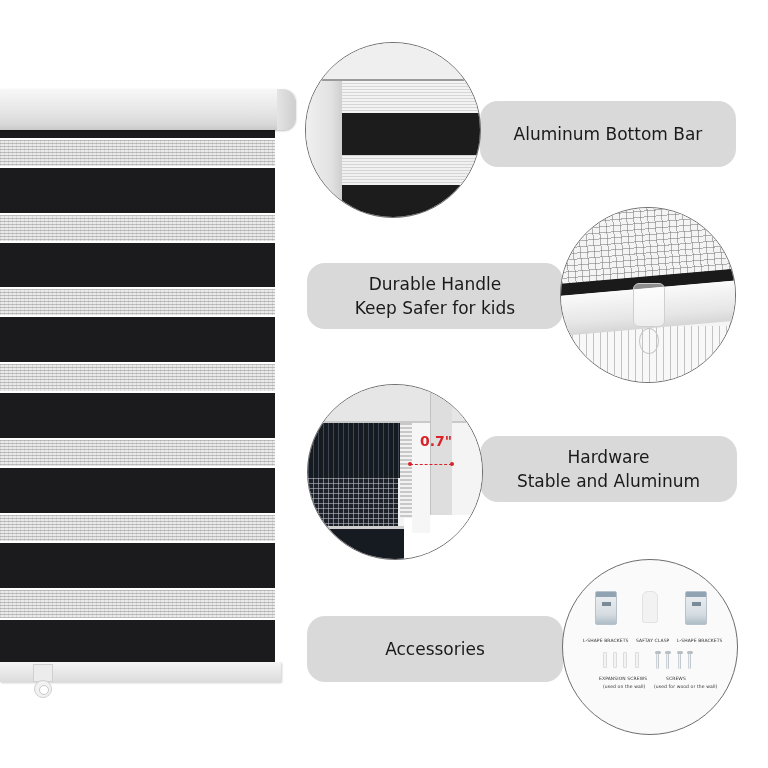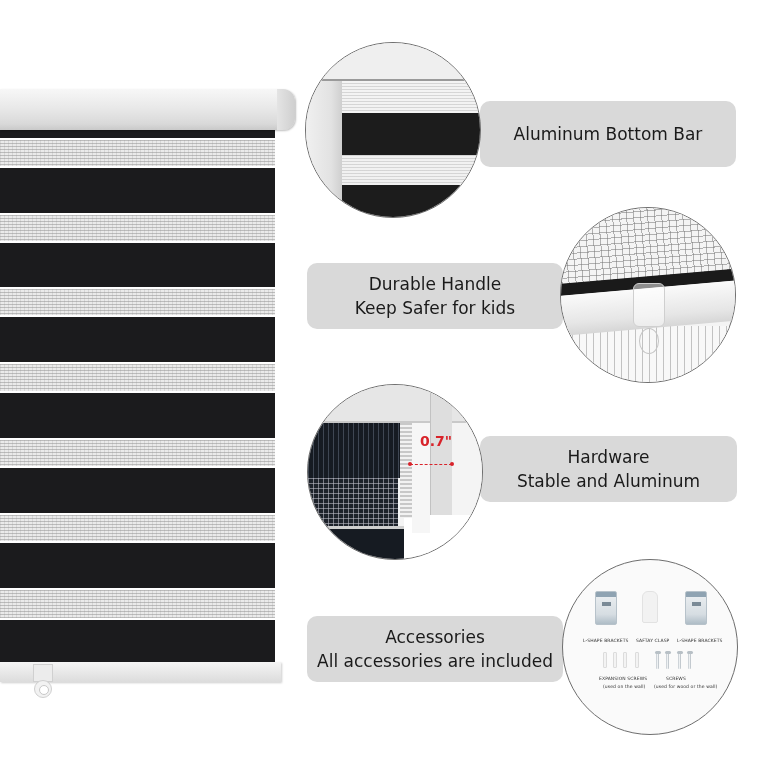--- a/index.html
+++ b/index.html
@@ -48,21 +48,21 @@
   }
   .handle-ring::after {
     content: ""; position: absolute; left: 4px; top: 4px; width: 8px; height: 8px;
     border-radius: 50%; background: #ffffff; border: 1px solid #c8c8c8;
   }
 
   
   .label-box {
     position: absolute; height: 66px;
     background: #d9d9d9;
-    border-radius: 10px;
+    border-radius: 18px;
     display: flex; flex-direction: column; align-items: center; justify-content: center;
     font-size: 17px; line-height: 24px; color: #1a1a1a; text-align: center;
   }
   .label-box span { display: block; white-space: nowrap; }
   .box-1 { left: 480px; top: 101px; width: 256px; }
   .box-2 { left: 307px; top: 263px; width: 256px; }
   .box-3 { left: 480px; top: 436px; width: 257px; align-items: center; }
   .box-4 { left: 307px; top: 616px; width: 256px; }
 
   
@@ -194,21 +194,20 @@
   <div class="lower-dark"></div>
   <div class="roller"></div>
   <div class="white-gap"></div>
   <div class="bracket-side"></div>
   <div class="measure-label">0.7"</div>
   <div class="measure-line"></div>
 </div>
 
 <div class="label-box box-4">
   <span>Accessories</span>
-  <span>All accessories are included</span>
 </div>
 <div class="circle c4">
   <div class="bracket-img" style="left:32px;top:31px;"></div>
   <div class="clasp-img" style="left:79px;top:31px;"></div>
   <div class="bracket-img" style="left:122px;top:31px;"></div>
 
   <div class="acc-item" style="left:20px;top:78px;">L-SHAPE BRACKETS</div>
   <div class="acc-item" style="left:73px;top:78px;">SAFTAY CLASP</div>
   <div class="acc-item" style="left:114px;top:78px;">L-SHAPE BRACKETS</div>
 

